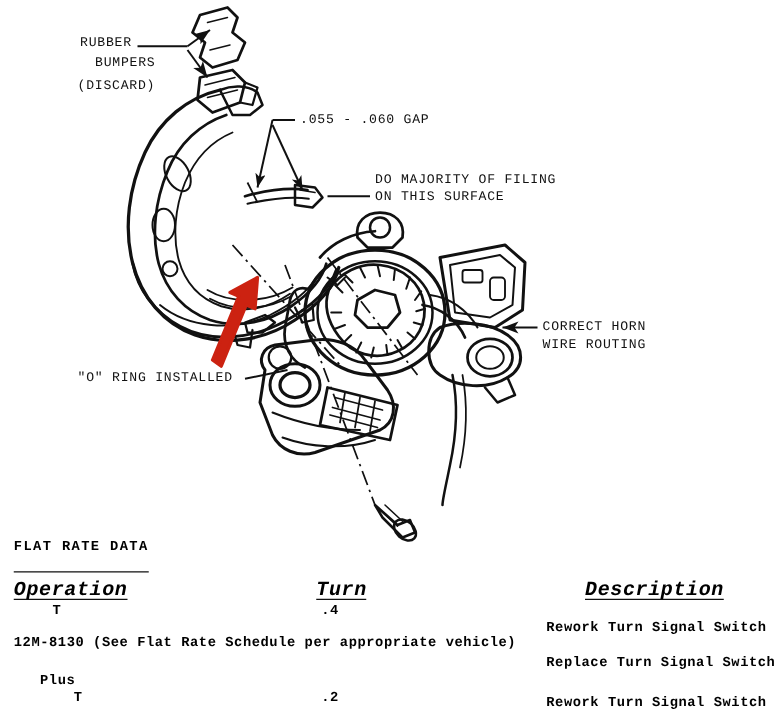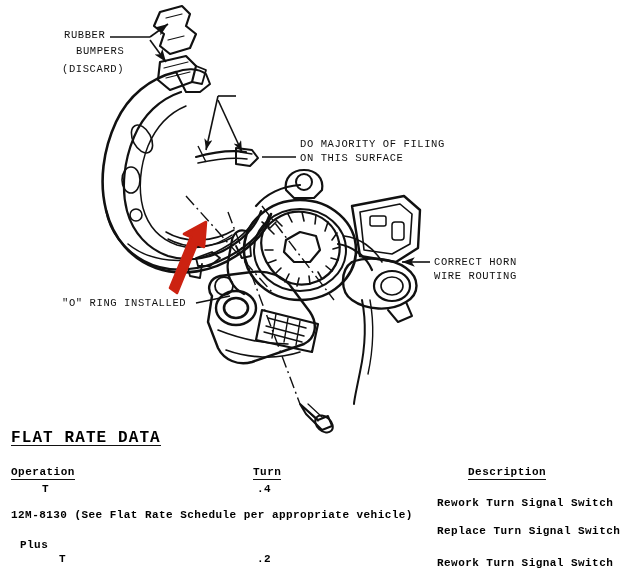--- a/index.html
+++ b/index.html
@@ -49,36 +49,37 @@
     position: absolute;
     left: 0;
     top: 428px;
     width: 620px;
     height: 148px;
   }
   .frd-title {
     position: absolute;
     left: 11px;
     top: 4px;
-    font-size: 16px;
+    font-size: 11px;
     font-weight: 700;
     letter-spacing: 1.1px;
     border-bottom: 1.6px solid #111;
-    padding-bottom: 0px;
+    padding-bottom: 12px;
     line-height: 13px;
     white-space: pre;
   }
   .col-head {
     position: absolute;
-    font-size: 11px;
+    font-size: 16px;
     font-weight: 700;
     letter-spacing: 0.5px;
     border-bottom: 1.4px solid #111;
     line-height: 13px;
     white-space: pre;
+    font-style: italic;
   }
   .cell {
     position: absolute;
     font-size: 11px;
     font-weight: 700;
     letter-spacing: 0.45px;
     line-height: 14px;
     white-space: pre;
   }
 </style>
@@ -253,20 +254,21 @@
 
     <g>
       <path d="M170,288 L191,237 L184,234 L206,222 L204,247 L197,244 L177,293 Z" fill="#cc2211" stroke="#cc2211" stroke-width="2.6" stroke-linejoin="round"></path>
     </g>
   </svg>
 
   <div class="label" style="left:64px; top:28px;">RUBBER</div>
   <div class="label" style="left:64px; top:44px;padding-left:12px;">BUMPERS</div>
   <div class="label" style="left:62px; top:62px;">(DISCARD)</div>
 
+  <div class="label" style="left:240px; top:89px;">.055 - .060 GAP</div>
 
   <div class="label" style="left:300px; top:151px;">ON THIS SURFACE</div>
   <div class="label" style="left:300px; top:137px;">DO MAJORITY OF FILING</div>
 
   <div class="label" style="left:434px; top:255px;">CORRECT HORN</div>
   <div class="label" style="left:434px; top:269px;">WIRE ROUTING</div>
 
   <div class="label" style="left:62px; top:296px;">"O" RING INSTALLED</div>
 
   <div id="flat-rate">
@@ -275,21 +277,21 @@
 
     <div class="col-head" style="left:11px; top:38px;">Operation</div>
     <div class="col-head" style="left:253px; top:38px;">Turn</div>
     <div class="col-head" style="left:468px; top:38px;">Description</div>
 
     <div class="cell" style="left:42px; top:54px;">T</div>
     <div class="cell" style="left:257px; top:54px;">.4</div>
     <div class="cell" style="left:437px; top:68px;">Rework Turn Signal Switch</div>
 
     <div class="cell" style="left:11px; top:80px;">12M-8130 (See Flat Rate Schedule per appropriate vehicle)</div>
-    <div class="cell" style="left:20px; top:110px;">Plus</div>
+    <div class="cell" style="left:32px; top:110px;">Plus</div>
     <div class="cell" style="left:437px; top:96px;">Replace Turn Signal Switch</div>
 
     <div class="cell" style="left:59px; top:124px;">T</div>
     <div class="cell" style="left:257px; top:124px;">.2</div>
     <div class="cell" style="left:437px; top:128px;">Rework Turn Signal Switch</div>
   </div>
 
 </div>
 
 </body></html>

